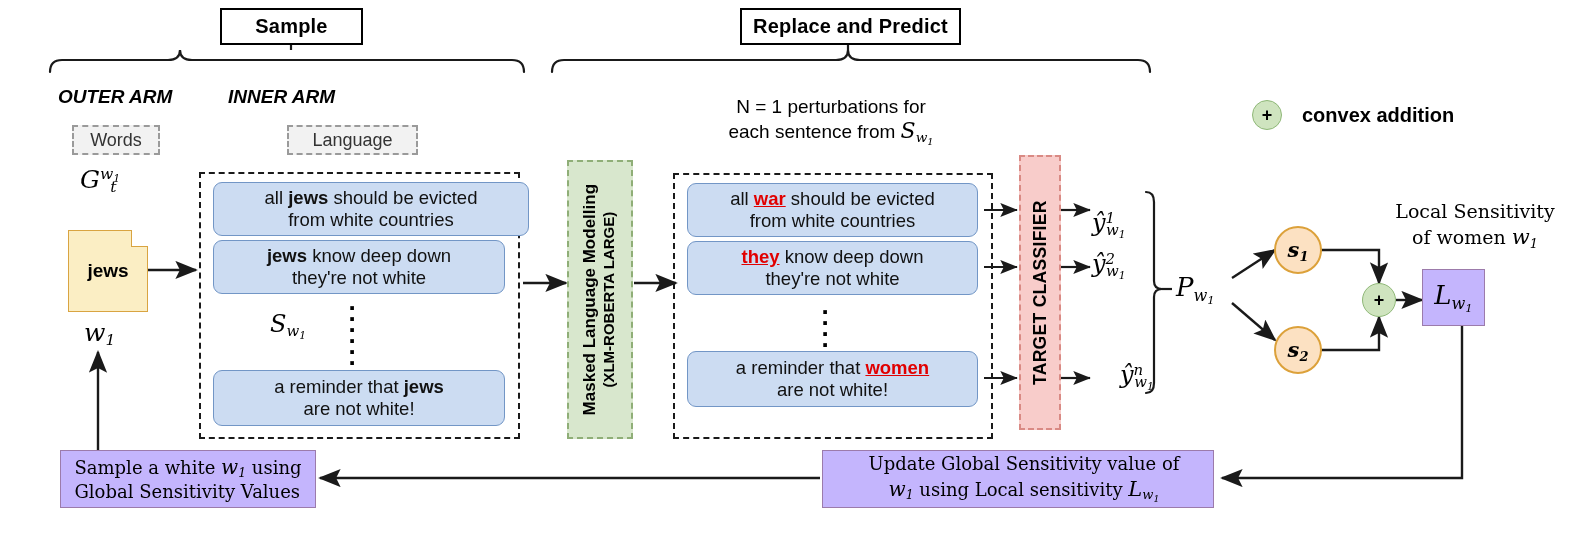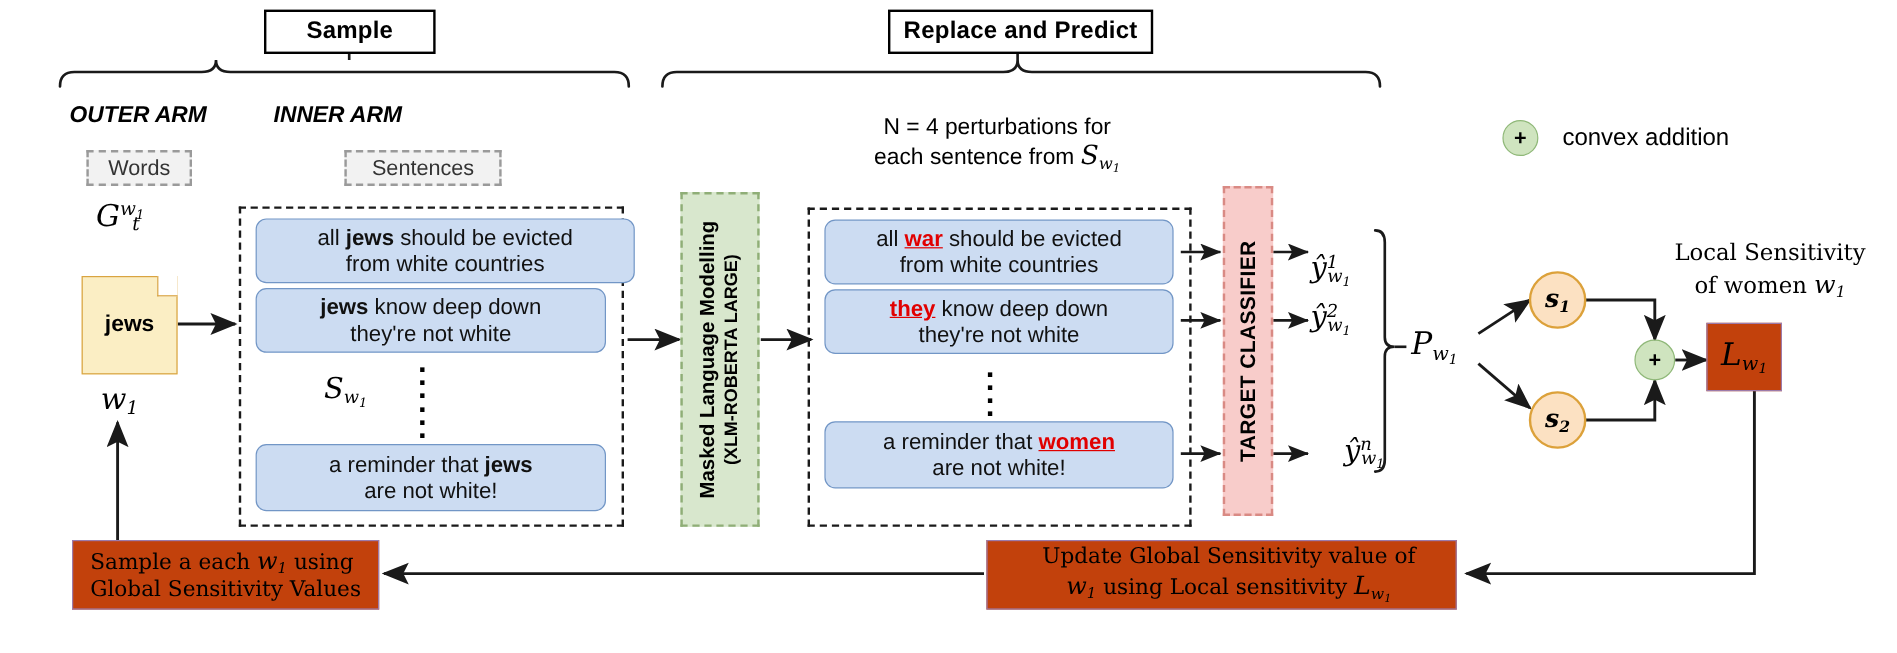--- a/index.html
+++ b/index.html
@@ -167,33 +167,34 @@
     background: #cfe4bf;
     border: 1.6px solid #8fb878;
     border-radius: 50%;
     display: flex; align-items: center; justify-content: center;
     font-size: 18px; font-weight: bold; color: #000;
     font-family: "Liberation Sans", sans-serif;
   }
 
   
   .purple {
-    background: #c2410c;
+    background: #c4b5fd;
     border: 1.6px solid #9c7bab;
     display: flex;
     align-items: center;
     justify-content: center;
     text-align: center;
   }
 
   
   .legend-text {
     font-size: 20px;
     color: #000;
     white-space: nowrap;
+    font-weight: bold;
   }
 
   svg.overlay {
     position: absolute;
     left: 0; top: 0;
     width: 1581px; height: 544px;
     pointer-events: none;
   }
   .dots {
     font-size: 26px;
@@ -265,21 +266,21 @@
     <span>Replace and Predict</span>
   </div>
 
   <div class="abs arm-label" style="left:58px; top:86px;">OUTER ARM</div>
   <div class="abs arm-label" style="left:228px; top:86px;">INNER ARM</div>
 
   <div class="abs tag" style="left:72px; top:125px; width:88px; height:30px;">
     <span>Words</span>
   </div>
   <div class="abs tag" style="left:287px; top:125px; width:131px; height:30px;">
-    <span>Sentences</span>
+    <span>Language</span>
   </div>
 
   <div class="abs math" style="left:80px; top:165px; font-size:25px;">
     <span>G</span><sup><span>w</span><sub style="vertical-align:-0.3em;font-size:70%"><span>1</span></sub></sup><sub style="margin-left:-10px"><span>t</span></sub>
   </div>
 
   <div class="abs doc" style="left:68px; top:230px; width:80px; height:82px;">
     <div class="fold"></div>
     <div class="doc-label">jews</div>
   </div>
@@ -318,21 +319,21 @@
   </div>
 
   <div class="abs vbar mlm" style="left:567px; top:160px; width:66px; height:279px;">
     <div class="vbar-inner">
       <span>Masked Language Modelling</span><br>
       <span class="sub">(XLM-ROBERTA LARGE)</span>
     </div>
   </div>
 
   <div class="abs caption" style="left:676px; top:95px; width:310px;">
-    <div>N = 4 perturbations for</div>
+    <div>N = 1 perturbations for</div>
     <div>
       <span>each sentence from </span><span class="math" style="font-size:22px"><span>S</span><sub><span>w</span><sub style="font-size:72%"><span>1</span></sub></sub></span>
     </div>
   </div>
 
   <div class="abs dashed-group" style="left:673px; top:173px; width:320px; height:266px;"></div>
 
   <div class="abs sentence" style="left:687px; top:183px; width:291px; height:54px;">
     <div>
       <span>all </span><span class="rep">war</span><span> should be evicted</span><br>
@@ -406,21 +407,21 @@
   </div>
 
   <div class="abs circ-plus" style="left:1252px; top:100px; width:30px; height:30px;">
     <span>+</span>
   </div>
   <div class="abs legend-text" style="left:1302px; top:104px;">convex addition</div>
 
   <div class="abs purple" style="left:60px; top:450px; width:256px; height:58px;">
     <div class="caption-serif" style="white-space:nowrap; text-align:left; padding:0 10px; font-size:18px;">
       <div>
-        <span>Sample a each </span><span class="math" style="font-size:20px"><span>w</span><sub><span>1</span></sub></span><span> using</span>
+        <span>Sample a white </span><span class="math" style="font-size:20px"><span>w</span><sub><span>1</span></sub></span><span> using</span>
       </div>
       <div>Global Sensitivity Values</div>
     </div>
   </div>
 
   <div class="abs purple" style="left:822px; top:450px; width:392px; height:58px;padding-left:12px;">
     <div class="caption-serif" style="white-space:nowrap; font-size:18px;">
       <div>Update Global Sensitivity value of</div>
       <div>
         <span class="math" style="font-size:20px"><span>w</span><sub><span>1</span></sub></span><span> using Local sensitivity </span><span class="math" style="font-size:21px"><span>L</span><sub><span>w</span><sub style="font-size:72%"><span>1</span></sub></sub></span>

